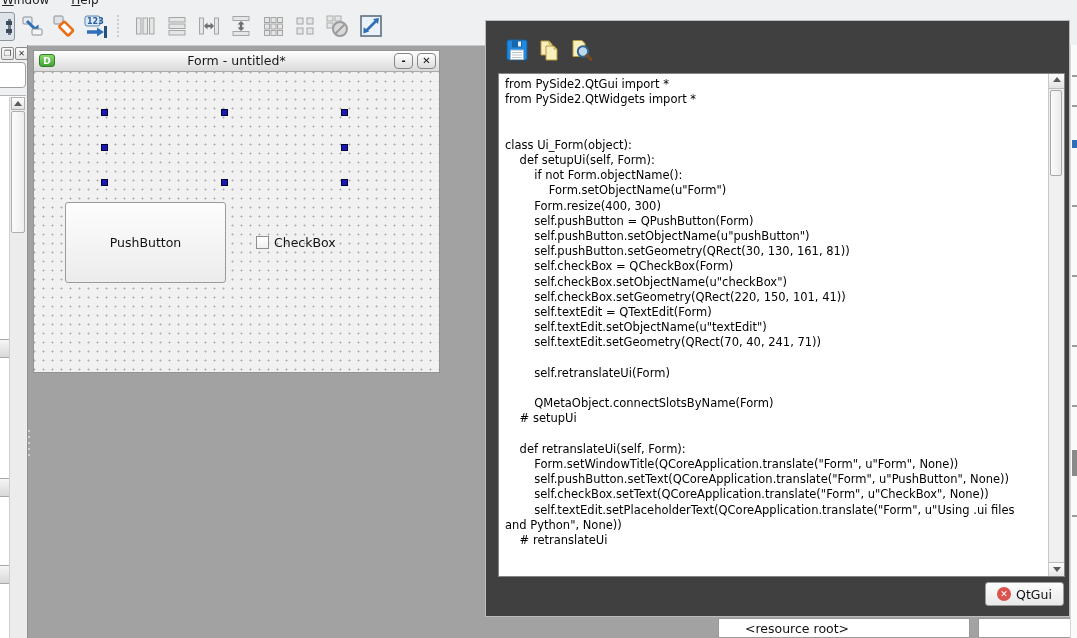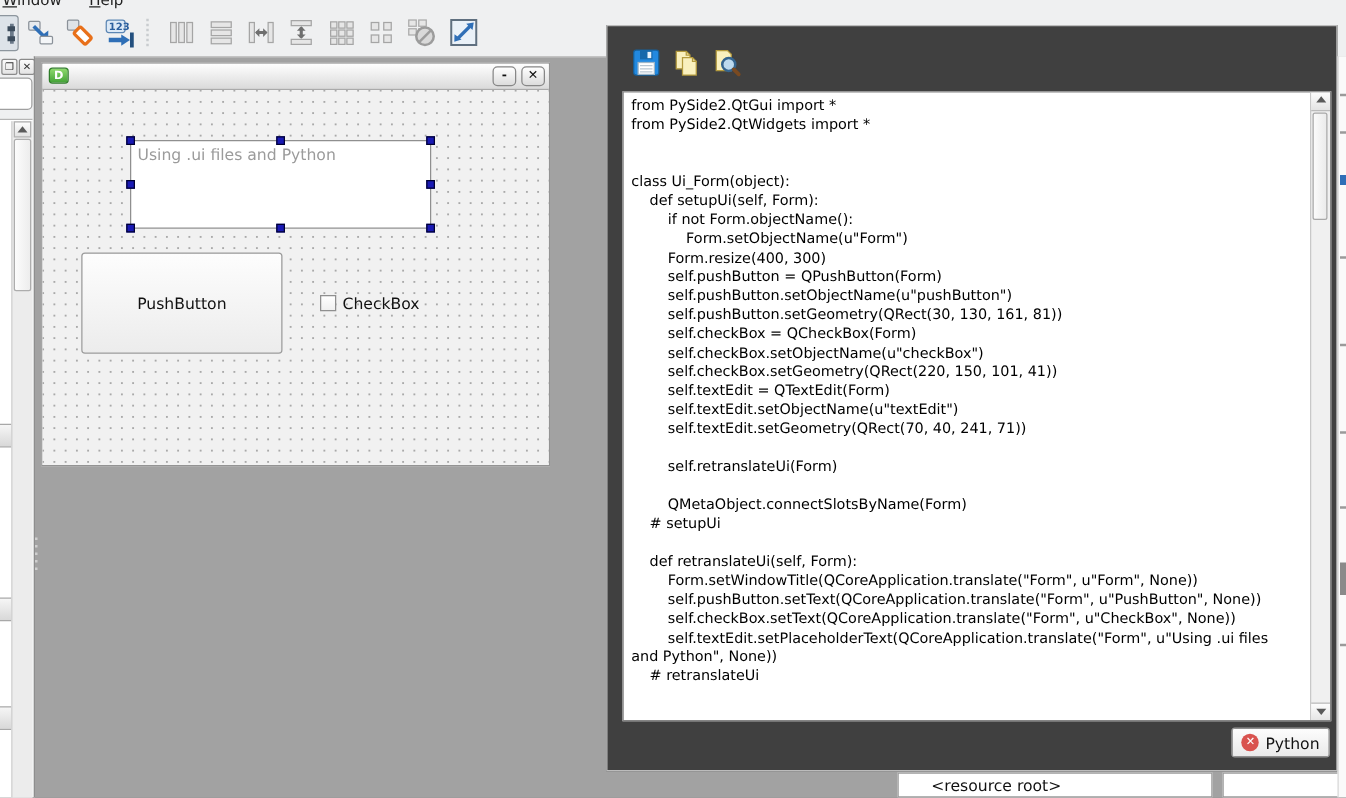--- a/index.html
+++ b/index.html
@@ -235,29 +235,27 @@
           <div class="arrow-up"></div>
         </div>
       <div id="dock-thumb"></div>
     </div>
   </div>
 </div>
 
 <div id="formwin" class="abs">
   <div id="formwin-titlebar">
     <div id="formwin-icon">D</div>
+    <div id="formwin-title">Form - untitled*</div>
     <div class="win-btn" style="left:360px">-</div>
     <div class="win-btn" style="left:383px">✕</div>
   </div>
 
   <div id="formbody">
 
-    <div id="fw-textedit">
-      <span class="ph">Using .ui files and Python</span>
-    </div>
 
     <div class="handle" style="left:67px;top:37px"></div>
     <div class="handle" style="left:187px;top:37px"></div>
     <div class="handle" style="left:307px;top:37px"></div>
     <div class="handle" style="left:67px;top:72px"></div>
     <div class="handle" style="left:307px;top:72px"></div>
     <div class="handle" style="left:67px;top:107px"></div>
     <div class="handle" style="left:187px;top:107px"></div>
     <div class="handle" style="left:307px;top:107px"></div>
 
@@ -337,21 +335,21 @@
         </div>
       <div id="code-thumb"></div>
       <div class="code-scroll-btn" style="top:488px;border-top:1px solid #bbb;border-bottom:none">
           <div class="arrow-down"></div>
         </div>
     </div>
   </div>
 
   <div id="close-btn">
     <span id="close-red">✕</span>
-    <span>Python</span>
+    <span>QtGui</span>
   </div>
 </div>
 
 <div class="res-panel" style="left:718px;width:252px">
   <span id="res-label">&lt;resource root&gt;</span>
 </div>
 <div class="res-panel" style="left:978px;width:99px"></div>
 
 <div id="rightsliver" class="abs">
   <div class="edge-mark" style="top:30px"></div>

